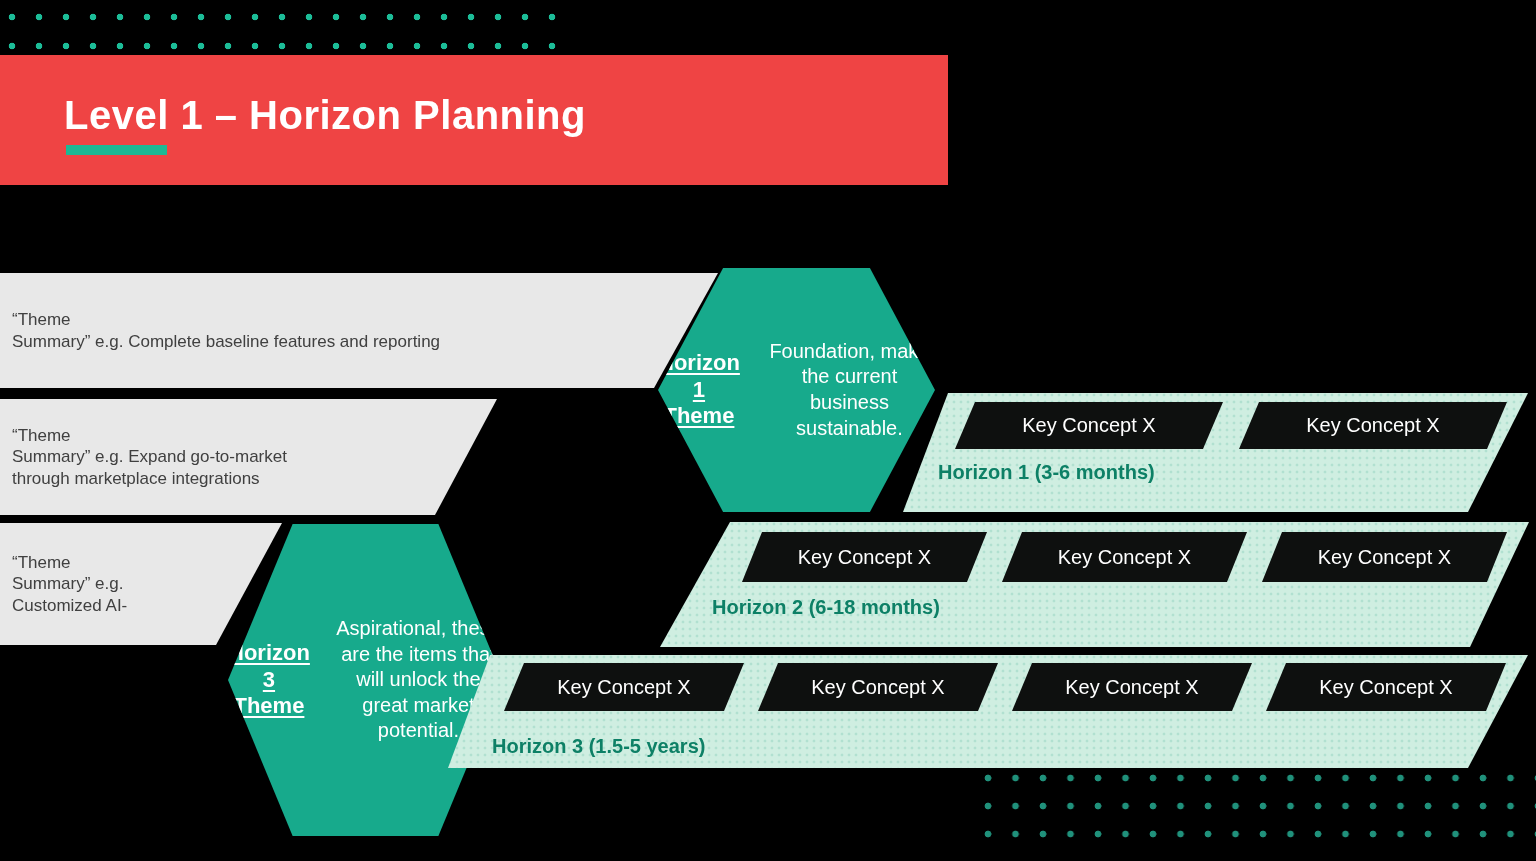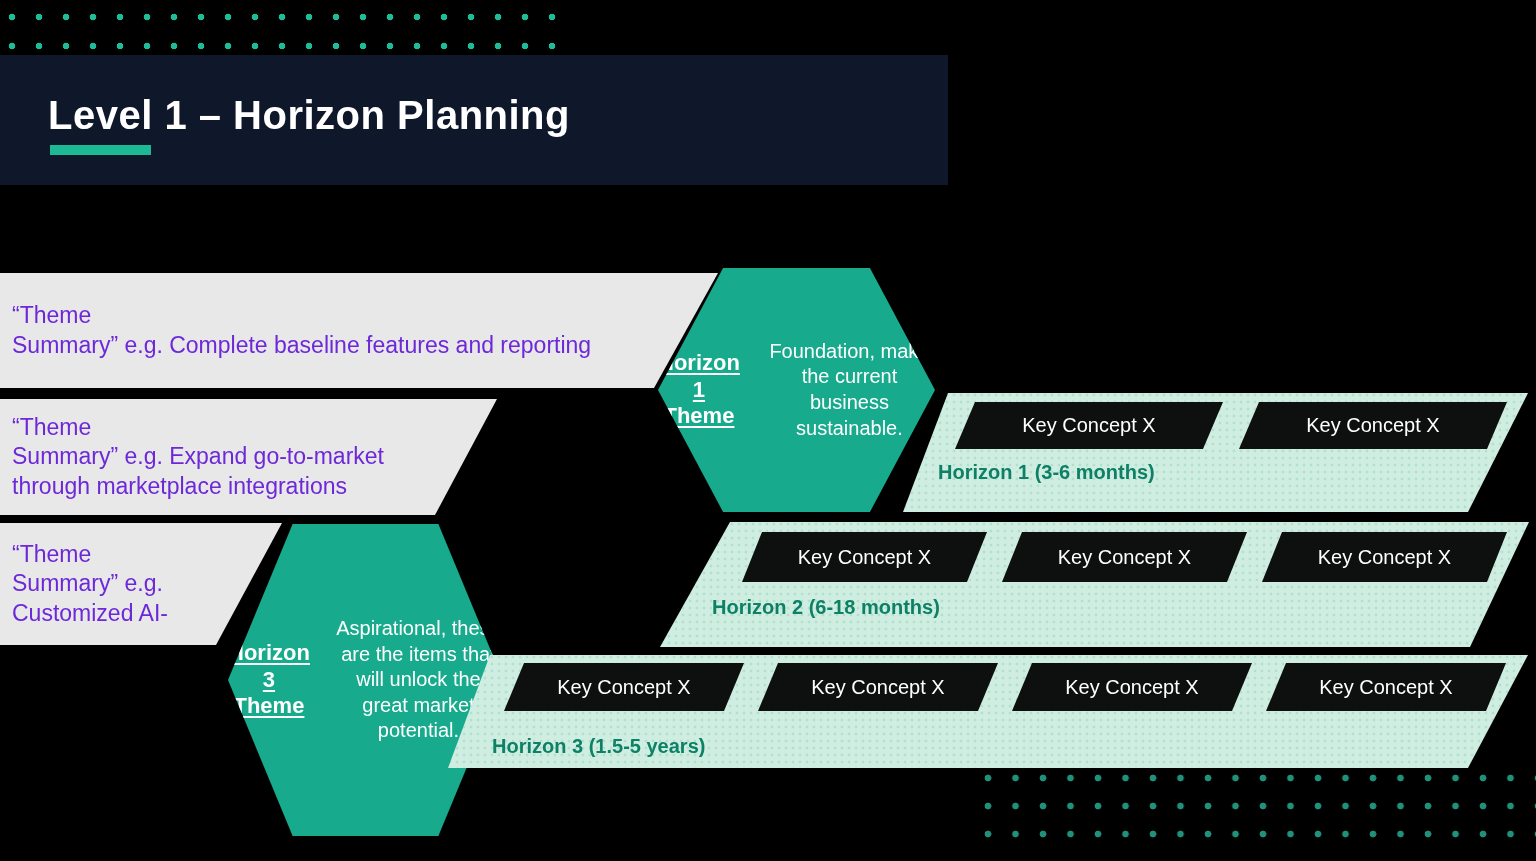--- a/index.html
+++ b/index.html
@@ -20,36 +20,36 @@
   .dots-br {
     position: absolute; left: 984px; top: 772px; width: 552px; height: 78px;
     background-image: radial-gradient(circle at 4px 6px, #23a189 3.1px, transparent 3.7px);
     background-size: 27.5px 28px;
     opacity: .9;
   }
 
   
   .header {
     position: absolute; left: 0; top: 55px; width: 948px; height: 130px;
-    background: #0f172a;
-    padding: 38px 0 0 48px;
+    background: #ef4444;
+    padding: 38px 0 0 64px;
   }
   .header h1 {
     color: #fff; font-size: 40px; font-weight: bold; letter-spacing: 0.5px;
     line-height: 1.1;
   }
   .header .underline {
     width: 101px; height: 10px; background: #1db894; margin-top: 8px; margin-left: 2px;
   }
 
   
   .banner {
     position: absolute; left: 0; background: #e8e8e8;
     display: flex; flex-direction: column; justify-content: center;
-    padding-left: 12px; color: #6d28d9; font-size: 23px; line-height: 1.27;
+    padding-left: 12px; color: #404040; font-size: 17px; line-height: 1.27;
   }
   .banner-1 { top: 273px; width: 718px; height: 115px;
     clip-path: polygon(0 0, 100% 0, calc(100% - 64px) 100%, 0 100%); }
   .banner-2 { top: 399px; width: 497px; height: 116px;
     clip-path: polygon(0 0, 100% 0, calc(100% - 62px) 100%, 0 100%); }
   .banner-3 { top: 523px; width: 282px; height: 122px;
     clip-path: polygon(0 0, 100% 0, calc(100% - 66px) 100%, 0 100%); }
 
   
   .hex {

